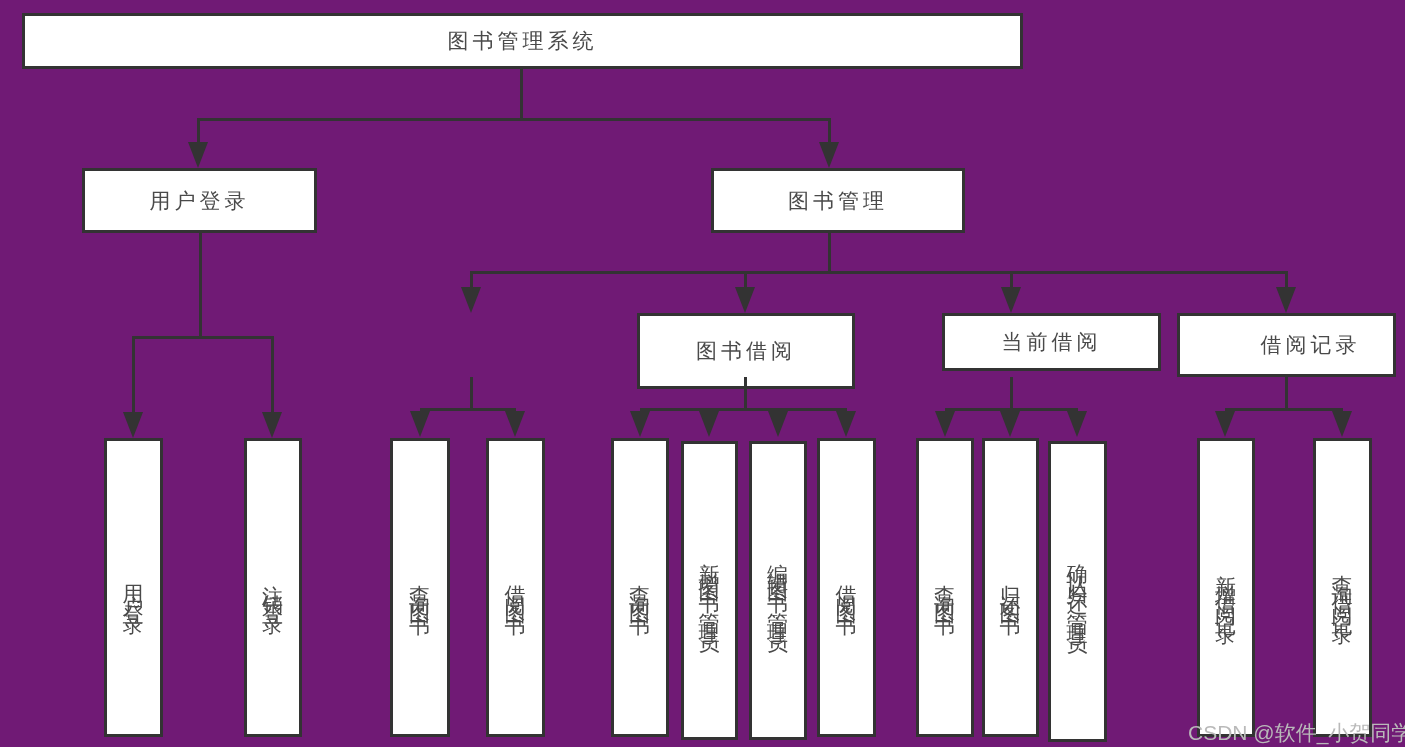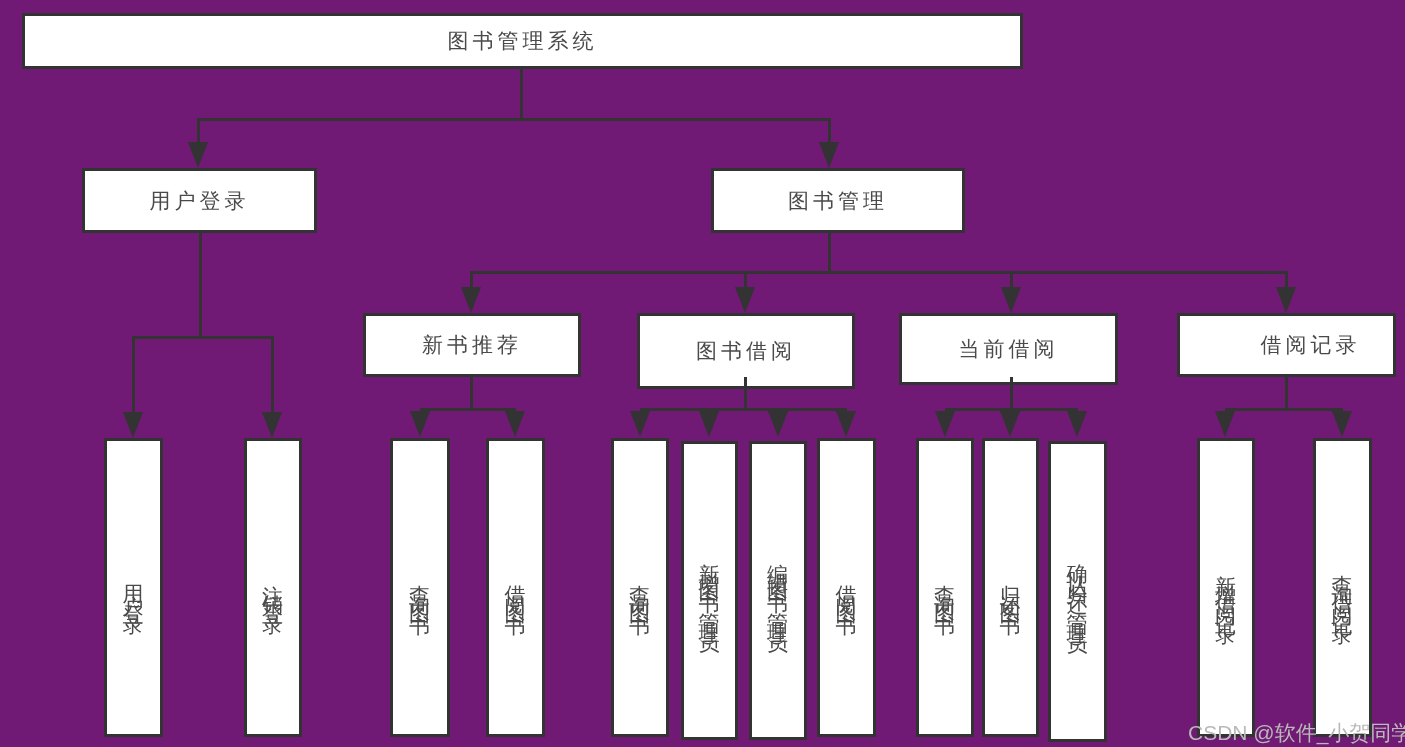--- a/index.html
+++ b/index.html
@@ -67,27 +67,24 @@
     <span class="hlabel">图书管理系统</span>
   </div>
 
   <div class="box" style="left:82px; top:168px; width:235px; height:65px;">
     <span class="hlabel">用户登录</span>
   </div>
   <div class="box" style="left:711px; top:168px; width:254px; height:65px;">
     <span class="hlabel">图书管理</span>
   </div>
 
-  <div class="box" style="left:363px; top:313px; width:218px; height:64px;">
-    <span class="hlabel">新书推荐</span>
-  </div>
   <div class="box" style="left:637px; top:313px; width:218px; height:76px;">
     <span class="hlabel">图书借阅</span>
   </div>
-  <div class="box" style="left:899px; top:313px; width:219px; height:72px;">
+  <div class="box" style="left:942px; top:313px; width:219px; height:58px;">
     <span class="hlabel">当前借阅</span>
   </div>
   <div class="box" style="left:1177px; top:313px; width:219px; height:64px;padding-left:48px;">
     <span class="hlabel">借阅记录</span>
   </div>
 
   <div class="box" style="left:104px; top:438px; width:59px; height:299px;">
     <span class="vtext">用户登录</span>
   </div>
   <div class="box" style="left:244px; top:438px; width:58px; height:299px;">

